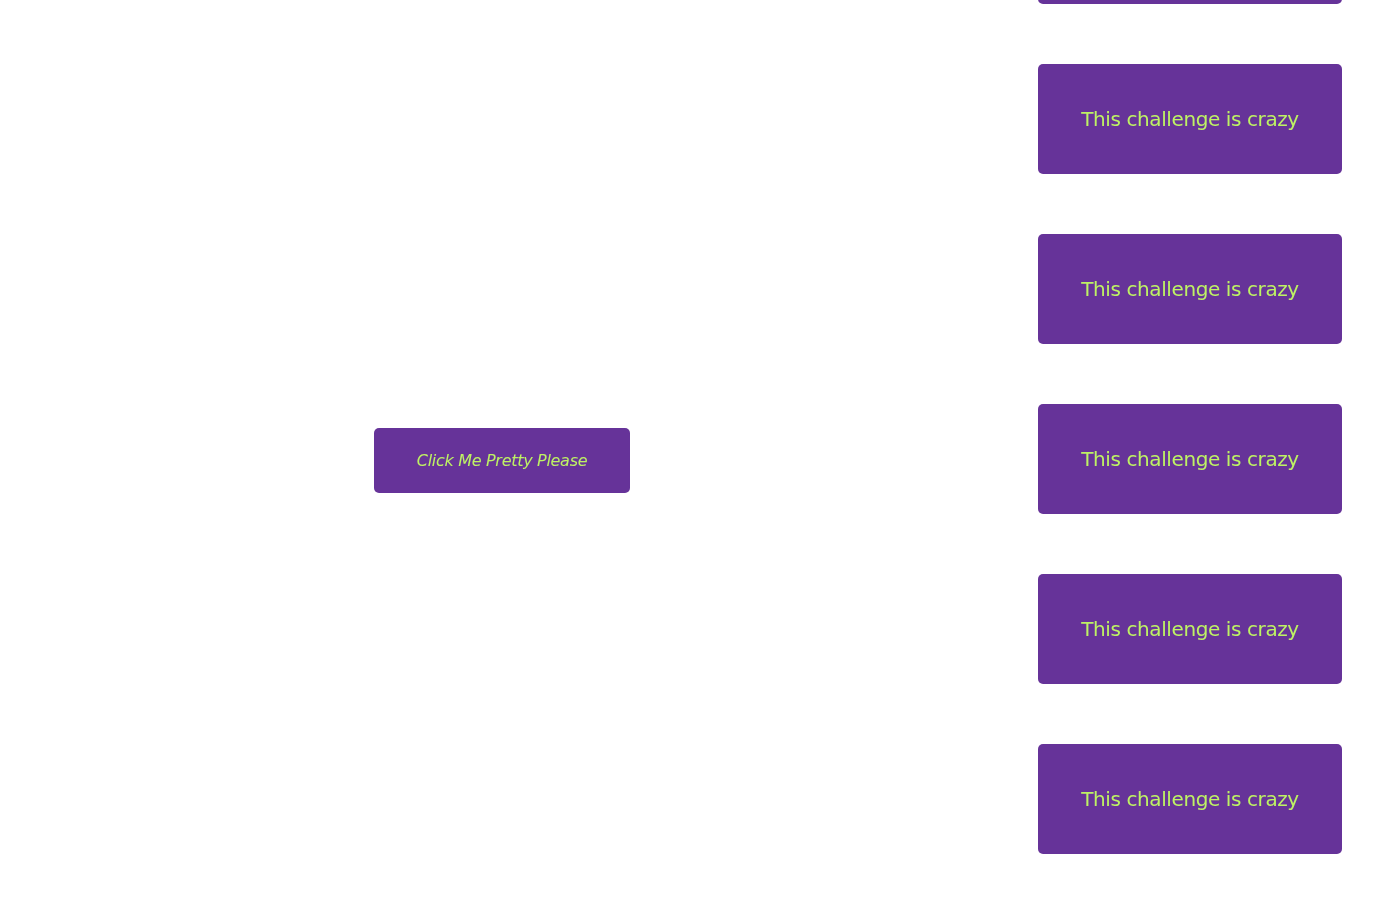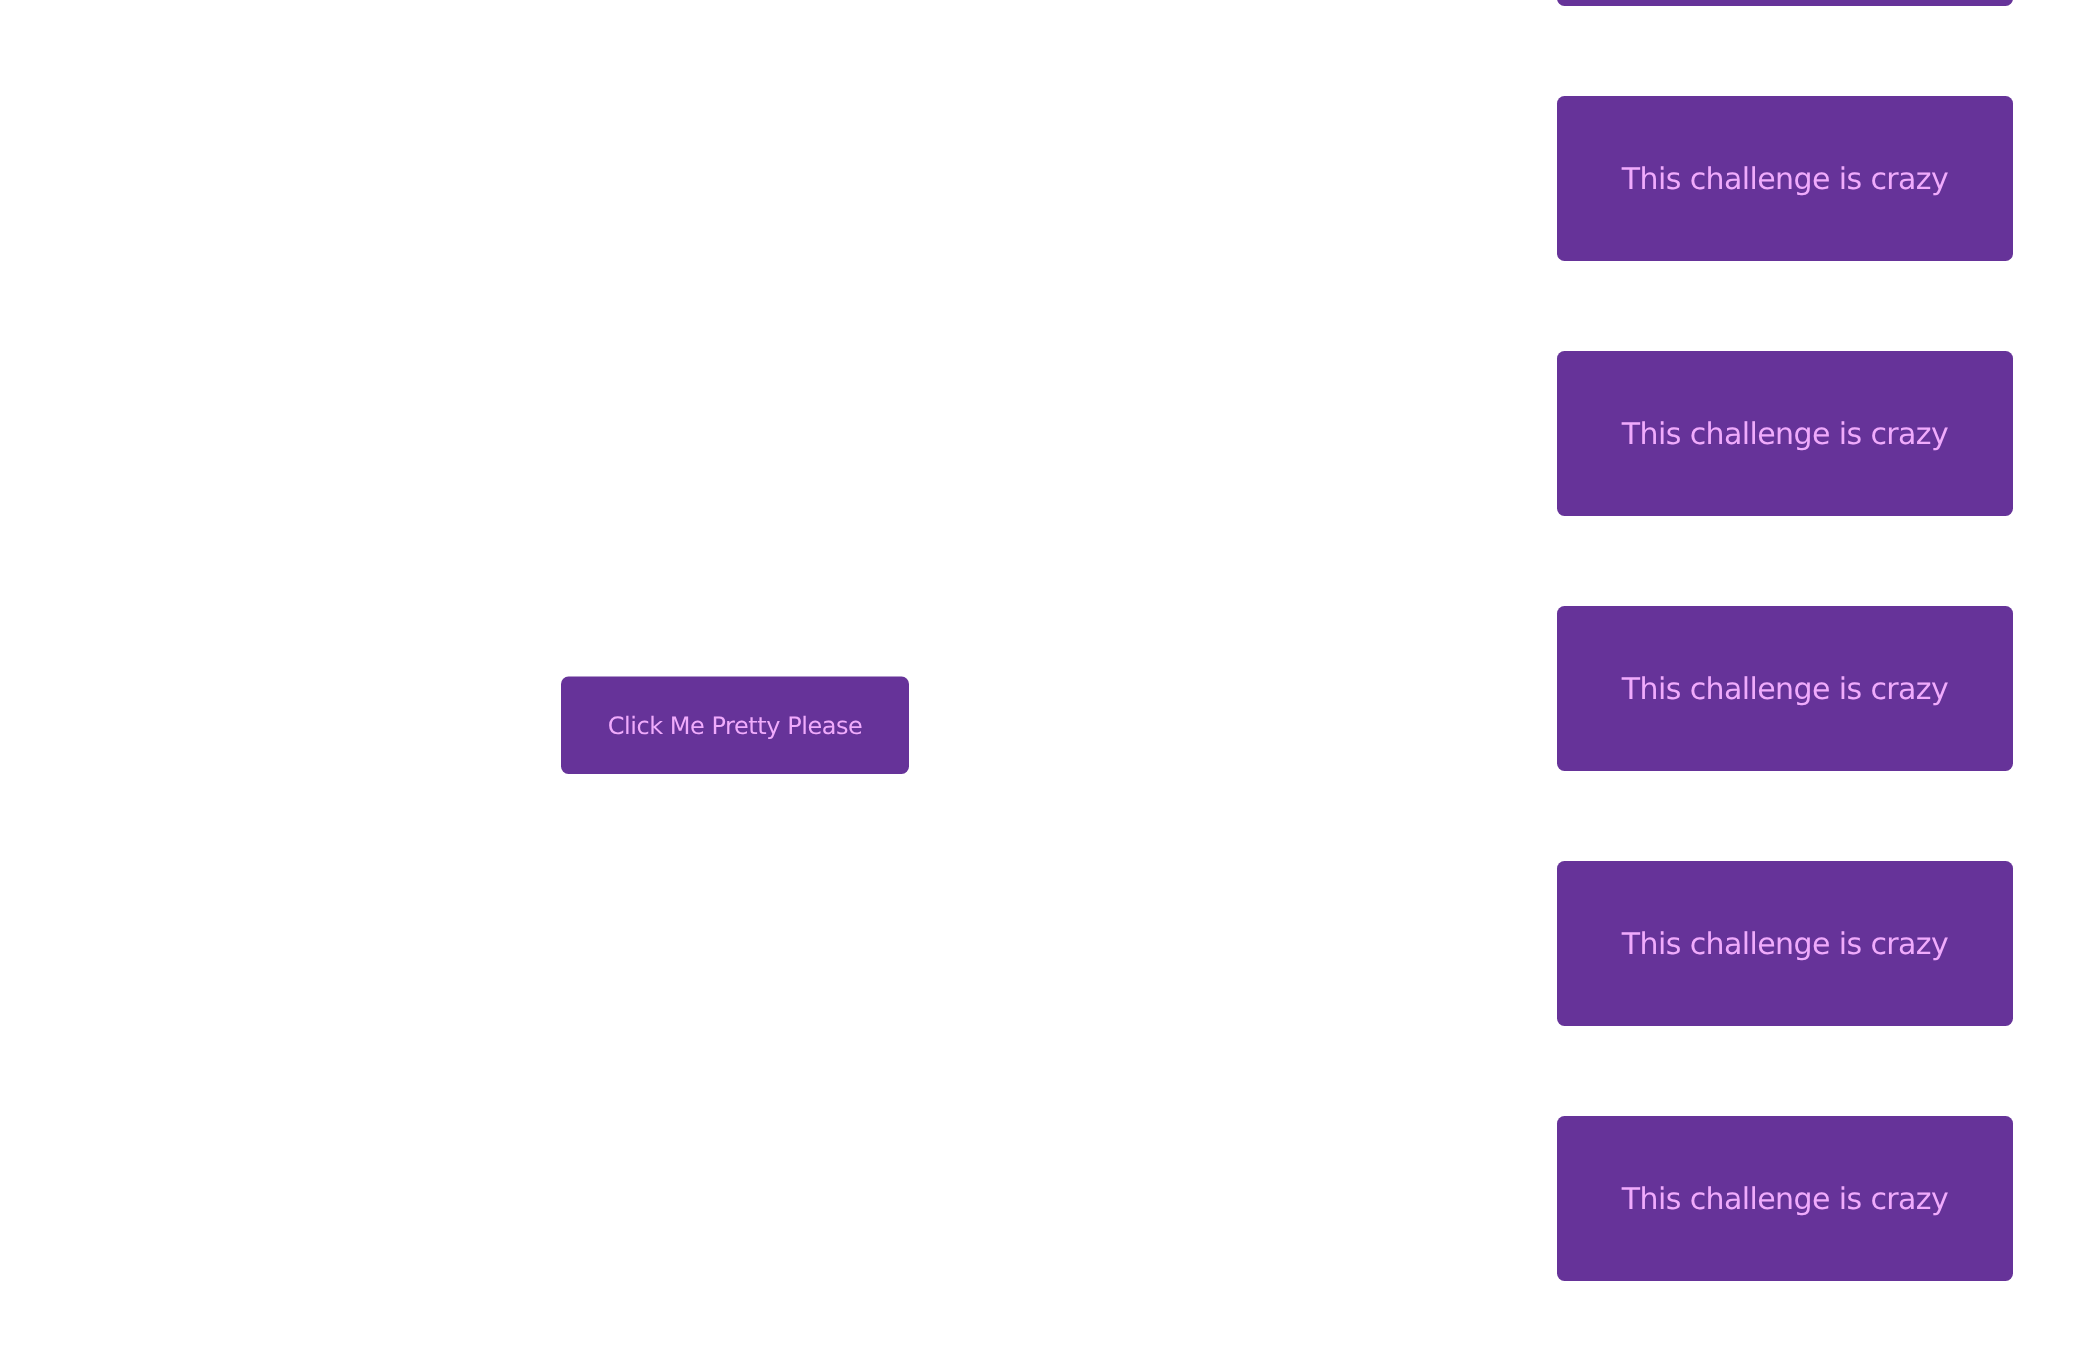--- a/index.html
+++ b/index.html
@@ -8,39 +8,40 @@
       width: 1388px;
       height: 911px;
       background: #ffffff;
       overflow: hidden;
       position: relative;
       font-family: "DejaVu Sans", "Liberation Sans", sans-serif;
     }
     .btn {
       position: absolute;
       background: #663399;
-      color: #f0abfc;
+      color: #bef264;
       border: none;
       border-radius: 5px;
       display: flex;
       align-items: center;
       justify-content: center;
       cursor: pointer;
       box-sizing: border-box;
       padding: 4px;
       font-family: "DejaVu Sans", "Liberation Sans", sans-serif;
       white-space: nowrap;
     }
     .btn-main {
       left: 374px;
-      top: 451px;
-      width: 232px;
+      top: 428px;
+      width: 256px;
       height: 65px;
       font-size: 16px;
       letter-spacing: -0.3px;
+      font-style: italic;
     }
     .btn-side {
       left: 1038px;
       width: 304px;
       height: 110px;
       font-size: 20px;
       letter-spacing: -0.4px;
     }
   </style>
 </head>

